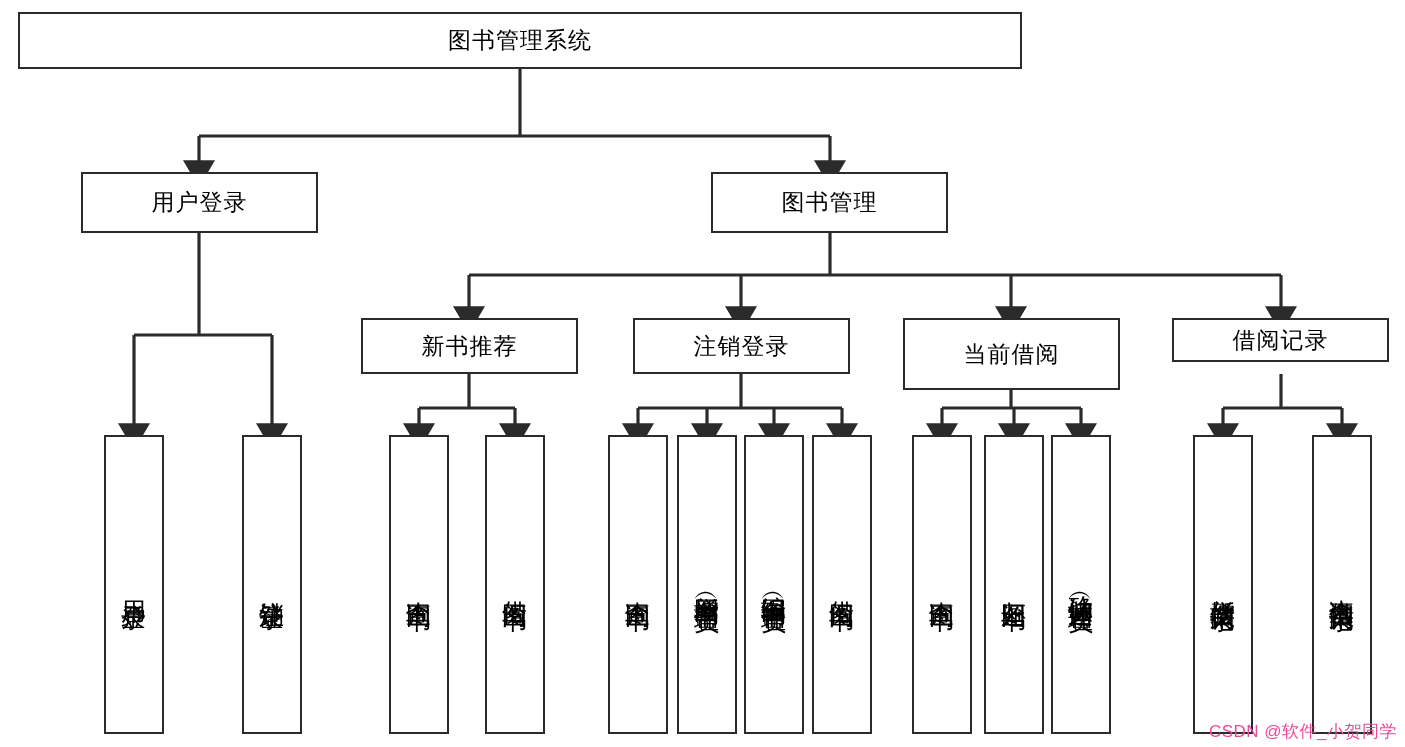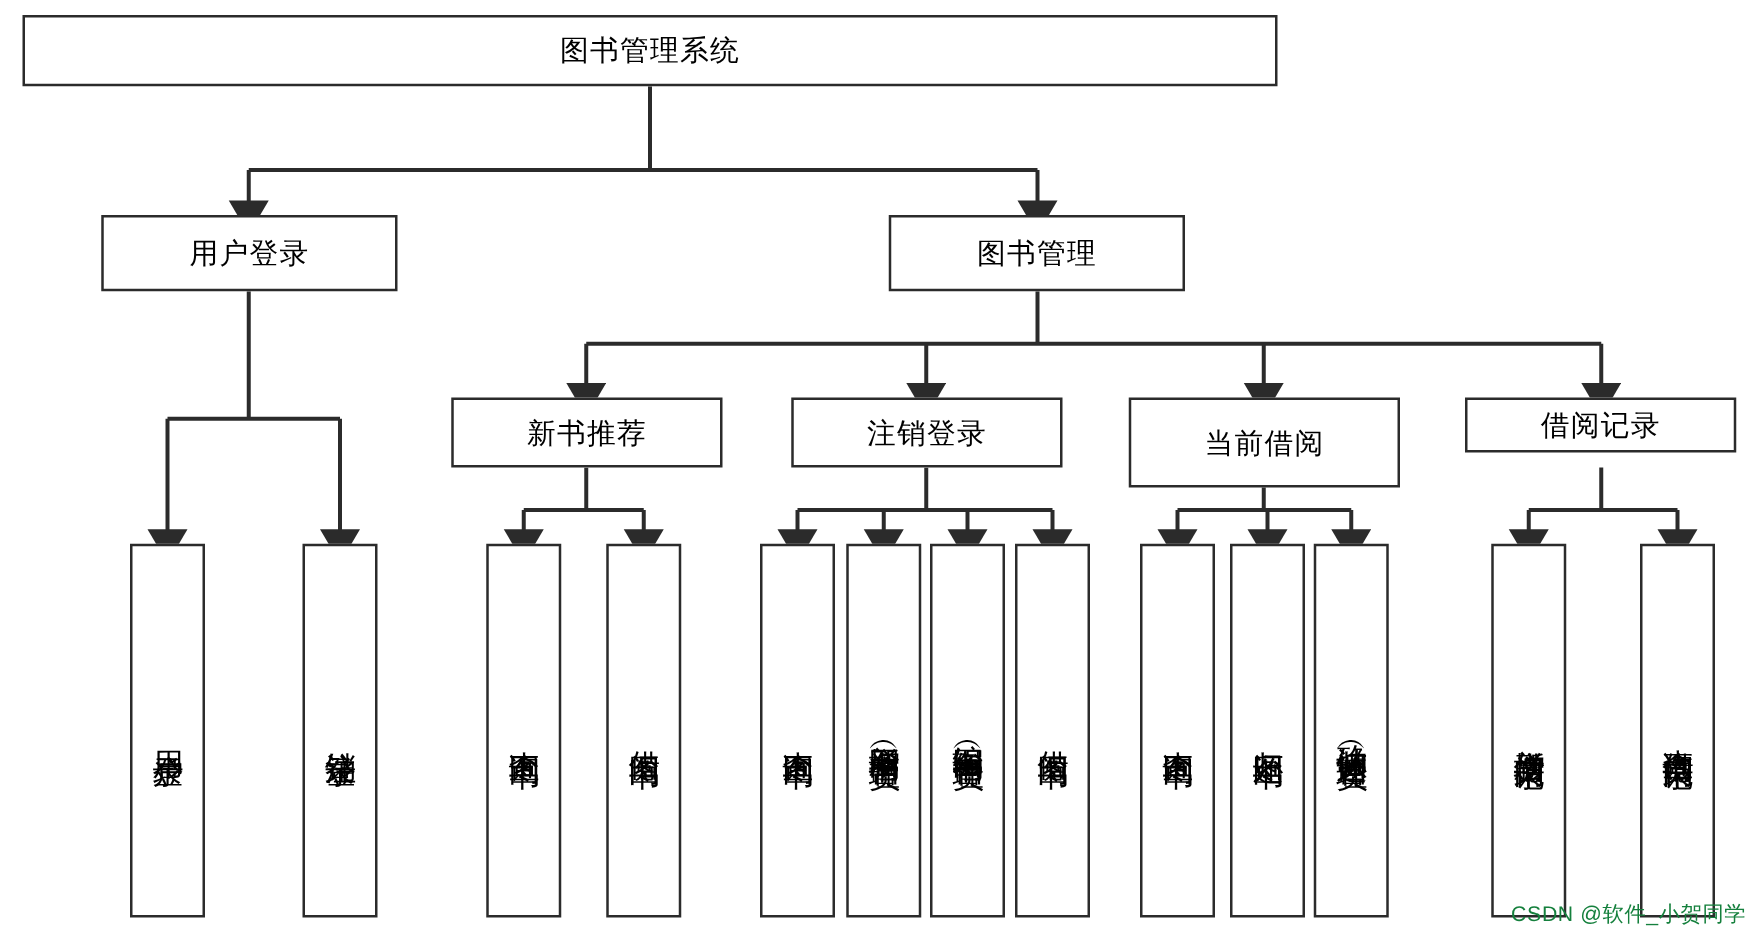--- a/index.html
+++ b/index.html
@@ -55,21 +55,21 @@
   .node-v .vtext {
     writing-mode: vertical-rl;
     text-orientation: upright;
     display: block;
   }
   #watermark {
     position: absolute;
     right: 8px;
     bottom: 4px;
     font-size: 17px;
-    color: #15803d;
+    color: #ec4899;
     letter-spacing: 0.5px;
     z-index: 5;
     white-space: nowrap;
     font-family: "Liberation Sans", "DejaVu Sans", sans-serif;
   }
 </style>
 </head>
 <body>
 
 <div id="diagram-root">

